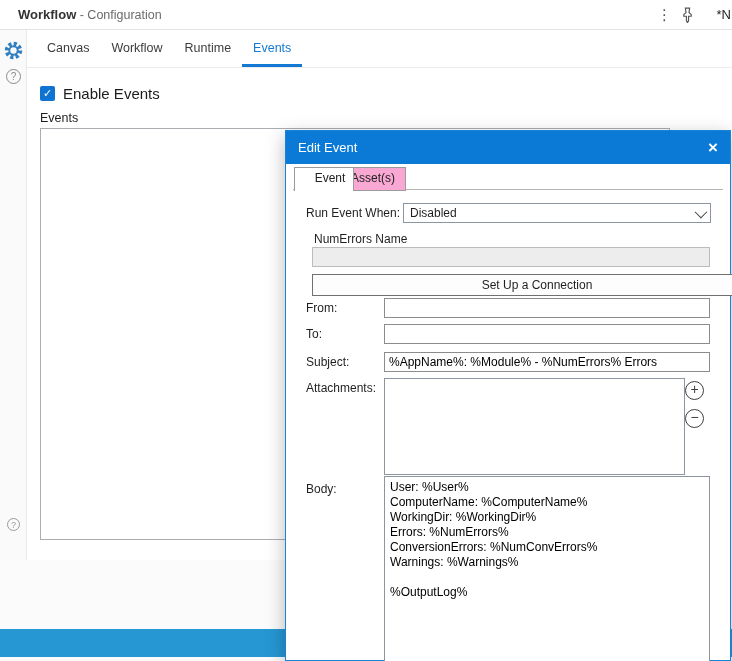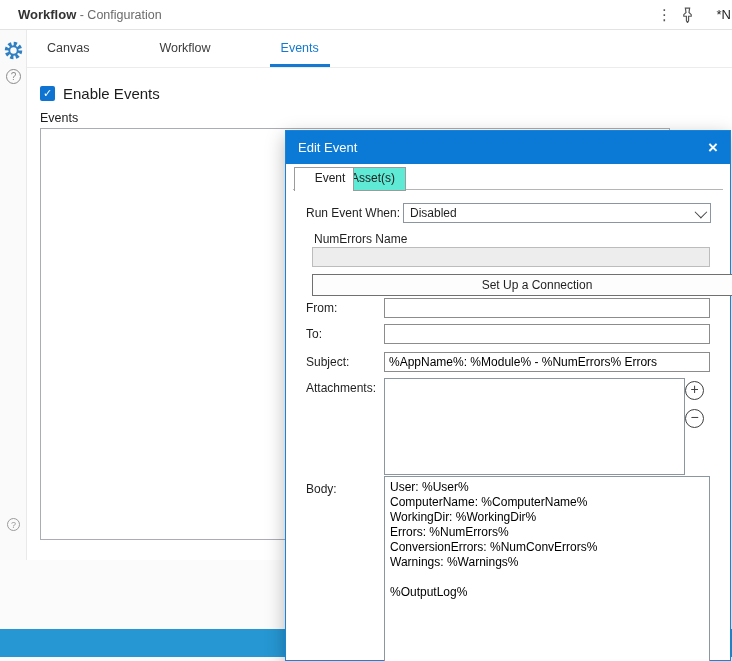--- a/index.html
+++ b/index.html
@@ -19,42 +19,42 @@
   .pin-icon{position:absolute;left:681px;top:7px;cursor:pointer;}
   .unsaved{position:absolute;right:1px;top:7px;font-size:13px;color:#222;white-space:nowrap;}
 
   
   .rail{left:0;top:30px;width:27px;height:631px;background:#fafafa;border-right:1px solid #e9e9e9;}
   .rail-btn{position:absolute;left:3px;width:21px;height:21px;display:flex;align-items:center;justify-content:center;cursor:pointer;}
   .help-circle{width:15px;height:15px;border:1.2px solid #8a8a8a;border-radius:50%;display:flex;align-items:center;justify-content:center;font-size:10px;color:#8a8a8a;box-sizing:border-box;}
   .help-circle.small{width:13px;height:13px;font-size:9px;border-color:#9a9a9a;color:#9a9a9a;}
 
   
-  .tabstrip{left:27px;top:30px;width:705px;height:38px;background:#fff;border-bottom:1px solid #ececec;display:flex;align-items:stretch;padding-left:9px;gap:48px;}
+  .tabstrip{left:27px;top:30px;width:705px;height:38px;background:#fff;border-bottom:1px solid #ececec;display:flex;align-items:stretch;padding-left:9px;}
   .tab{padding:0 11px;line-height:37px;font-size:12.5px;color:#3c3c3c;cursor:pointer;white-space:nowrap;}
   .tab.active{color:#1479d2;box-shadow:inset 0 -3px 0 #1479d2;}
 
   
   .checkbox{left:40px;top:86px;width:15px;height:15px;background:#0f74d1;border-radius:2px;color:#fff;font-size:11px;display:flex;align-items:center;justify-content:center;cursor:pointer;}
   .checkbox-label{left:63px;top:86px;font-size:15px;color:#1d1d1d;line-height:15px;}
   .events-label{left:40px;top:111px;font-size:12.5px;color:#1d1d1d;}
   .events-listbox{left:40px;top:128px;width:630px;height:412px;background:#fff;border:1px solid #abadb3;}
 
   
   .lower-bg{left:0;top:560px;width:732px;height:101px;background:#fbfbfb;}
   .banner{left:0;top:629px;width:732px;height:28px;background:#2697d3;z-index:2;}
 
   
   .dialog{left:285px;top:130px;width:446px;height:531px;background:#fff;border:1px solid #1883d7;
           box-shadow:0 6px 18px rgba(0,0,0,.28);z-index:10;text-decoration:underline;}
   .dialog-titlebar{position:absolute;left:0;top:0;width:100%;height:33px;background:#0a7ad6;display:flex;align-items:center;justify-content:space-between;padding:0 12px;box-sizing:border-box;cursor:default;}
   .dialog-title{color:#fff;font-size:13px;}
   .dialog-close{color:#fff;font-size:17px;font-weight:bold;cursor:pointer;line-height:17px;}
   .dtab{position:absolute;top:36px;height:22px;line-height:21px;font-size:12px;color:#222;text-align:center;
-        border:1px solid #9b9b9b;background:#5eead4;cursor:pointer;z-index:1;}
+        border:1px solid #9b9b9b;background:#f9a8d4;cursor:pointer;z-index:1;}
   .dtab.active{background:#fff;height:23px;border-bottom:none;z-index:3;padding-left:12px;}
   .tabline{position:absolute;left:7px;right:7px;top:58px;border-top:1px solid #b5b5b5;}
 
   .lbl{position:absolute;font-size:12px;color:#1f1f1f;white-space:nowrap;}
   .txt{position:absolute;height:20px;border:1px solid #8c8c8c;background:#fff;font:12px "Liberation Sans","DejaVu Sans",sans-serif;
        padding:0 4px;box-sizing:border-box;outline:none;}
   .dropdown{position:absolute;left:117px;top:72px;width:308px;height:20px;border:1px solid #8c96a0;background:#fff;
             display:flex;align-items:center;padding:0 6px;font-size:12px;color:#1f1f1f;cursor:pointer;box-sizing:border-box;}
   .chevron{margin-left:auto;width:8px;height:8px;border-right:1.4px solid #444;border-bottom:1.4px solid #444;
            transform:rotate(45deg) translateY(-2px);}
@@ -94,20 +94,21 @@
     <span class="help-circle">?</span>
   </div>
   <div class="rail-btn" style="top:484px;">
     <span class="help-circle small">?</span>
   </div>
 </div>
 
 <div class="abs tabstrip">
   <div class="tab">Canvas</div>
   <div class="tab">Workflow</div>
+  <div class="tab">Runtime</div>
   <div class="tab active">Events</div>
 </div>
 
 <div class="abs checkbox">
   <span>✓</span>
 </div>
 <div class="abs checkbox-label">Enable Events</div>
 <div class="abs events-label">Events</div>
 <div class="abs events-listbox"></div>
 

